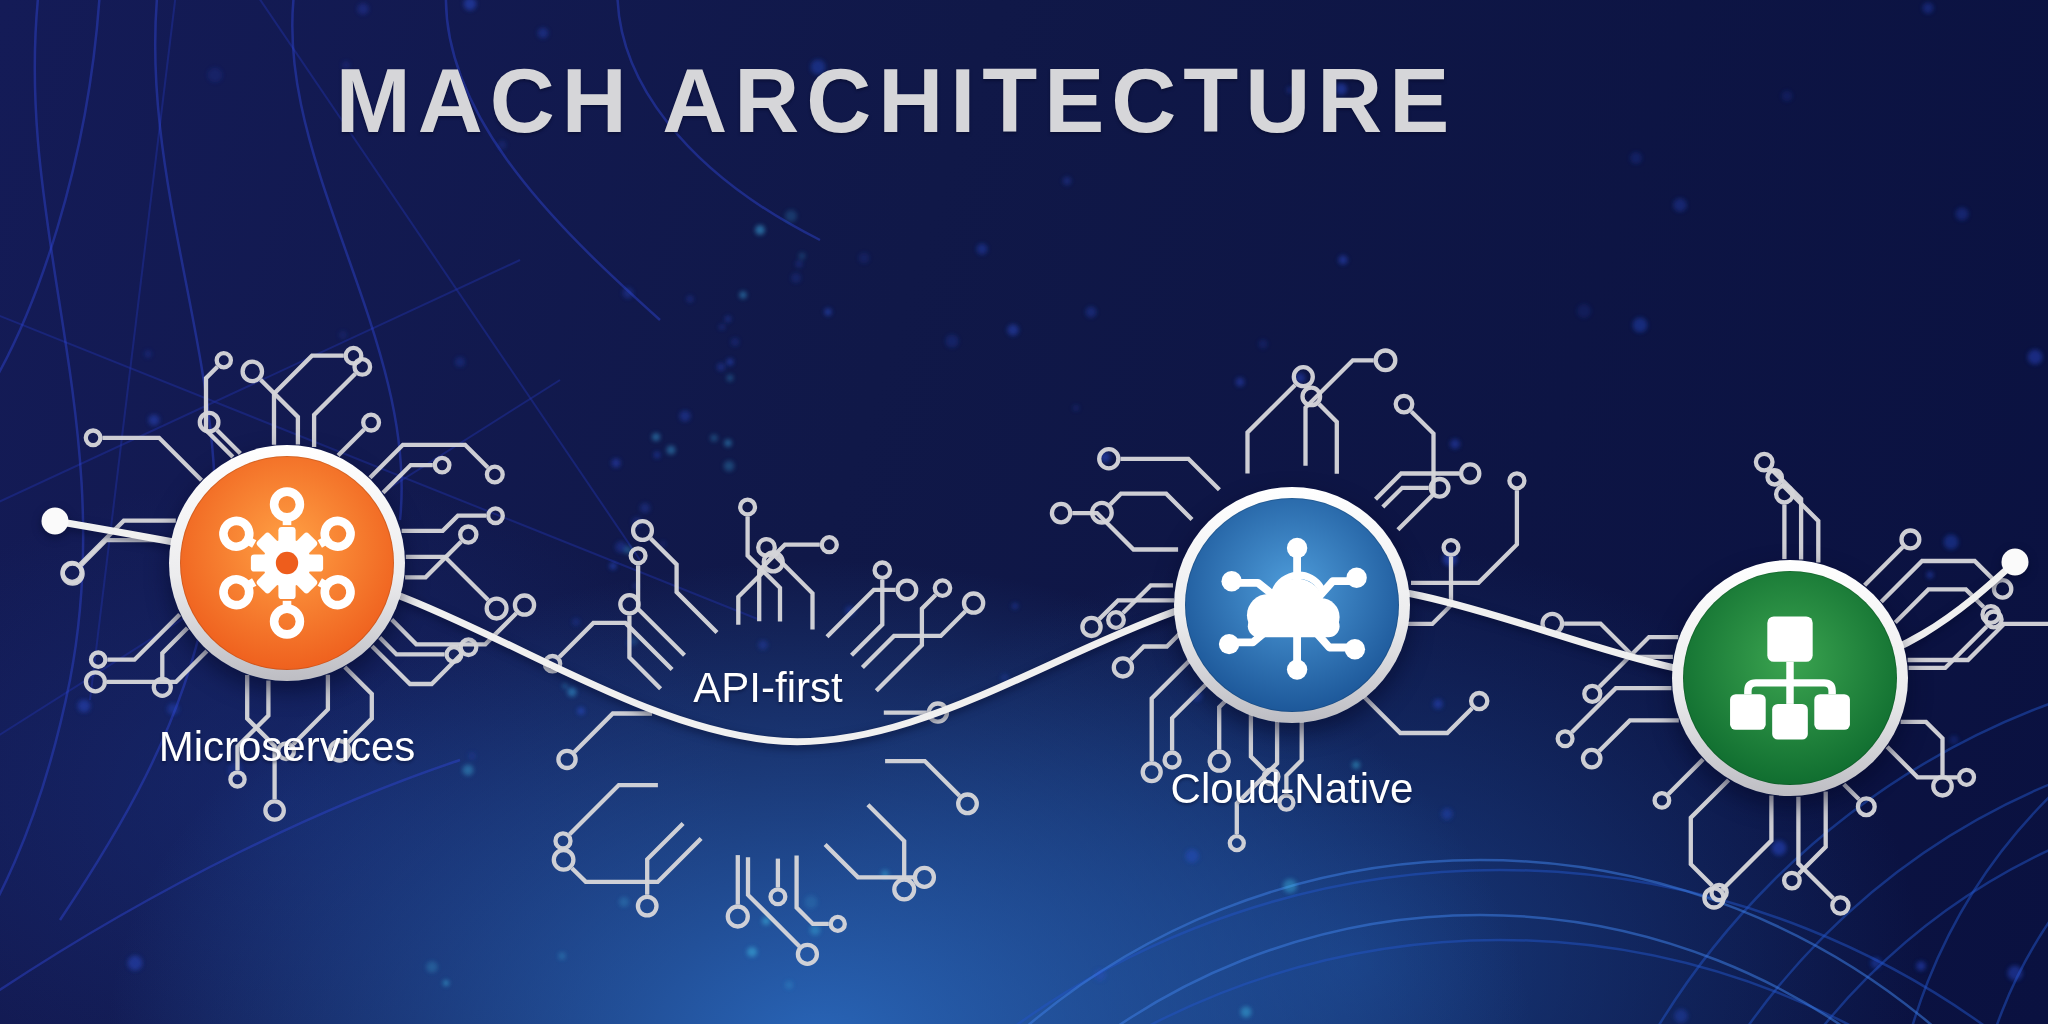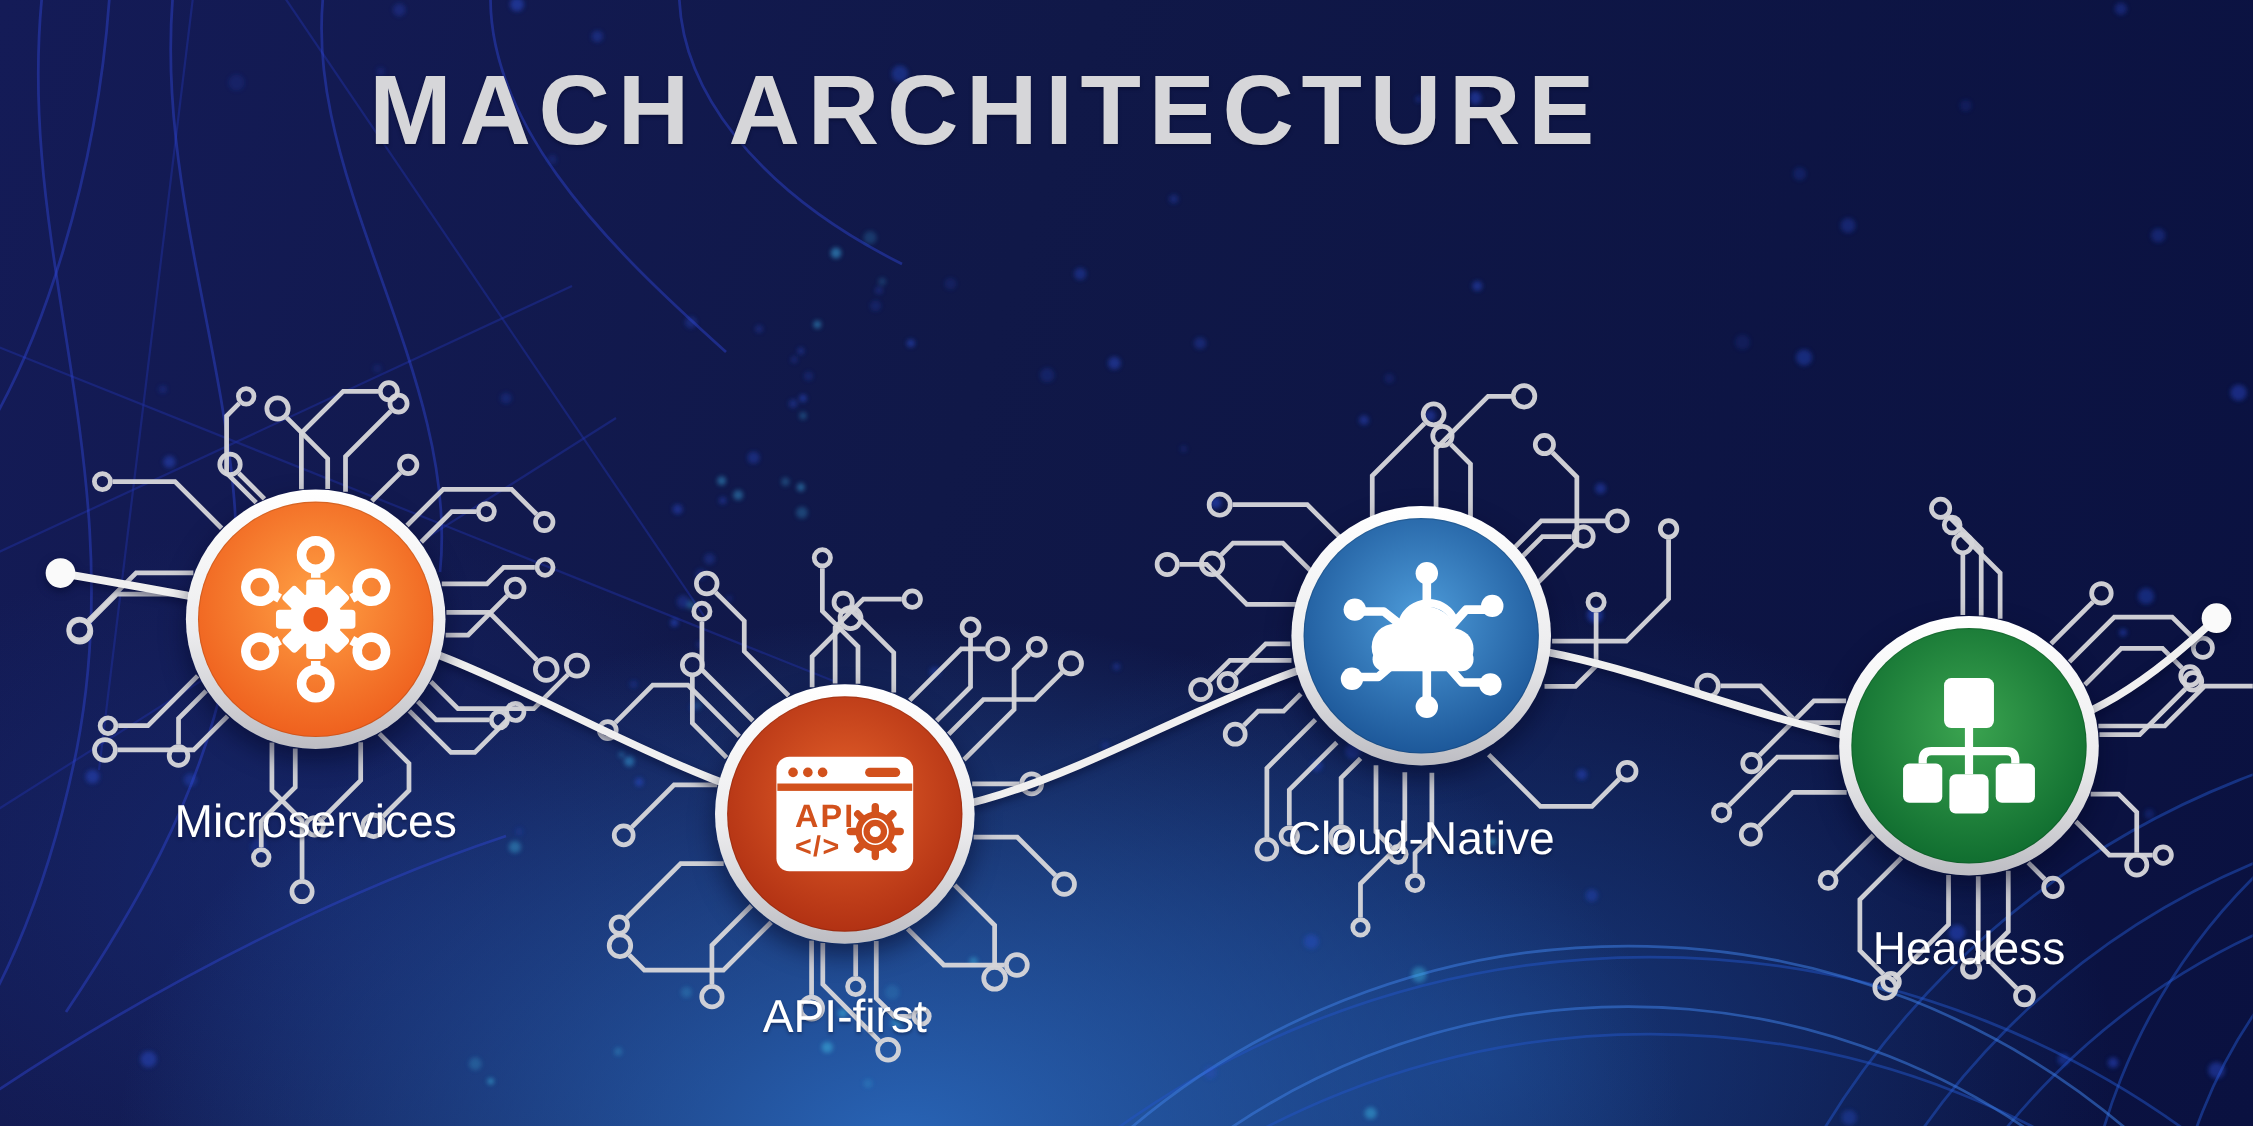--- a/index.html
+++ b/index.html
@@ -439,45 +439,24 @@
                 <circle cy="-34" r="7.5"></circle>
               </g>
           </g>
         </svg>
       </div>
     </div>
     <div class="node-label">Microservices</div>
   </div>
 
   <div class="node" style="left: 618px; top: 622px; --c1: #e4602a; --c2: #af2f12; --accent: #d2511c;">
-    <div class="ring">
-      <div class="node-circle">
-        <svg class="icon" width="168" height="168" viewBox="0 0 100 100">
-          <rect x="13" y="19" width="74" height="62" rx="7" fill="#ffffff"></rect>
-          <g fill="var(--accent)">
-            <circle cx="22" cy="27.5" r="2.6"></circle>
-            <circle cx="30" cy="27.5" r="2.6"></circle>
-            <circle cx="38" cy="27.5" r="2.6"></circle>
-            <rect x="61" y="25" width="19" height="5" rx="2.5"></rect>
-            <rect x="13.5" y="33.5" width="73" height="4"></rect>
-          </g>
-          <text class="api-line1" x="23" y="57">API</text>
-          <text class="api-line2" x="23" y="73">&lt;/&gt;</text>
-          <g stroke="var(--accent)" fill="none" stroke-width="3.4" stroke-linecap="round" transform="translate(66.5,59.5)">
-            <circle r="4.7"></circle>
-            <circle r="9"></circle>
-            <path stroke-width="4" d="M0,-9.5V-13.5 M6.7,-6.7L9.5,-9.5 M9.5,0H13.5 M6.7,6.7L9.5,9.5 M0,9.5V13.5 M-6.7,6.7L-9.5,9.5 M-9.5,0H-13.5 M-6.7,-6.7L-9.5,-9.5"></path>
-          </g>
-        </svg>
-      </div>
-    </div>
     <div class="node-label">API-first</div>
   </div>
 
-  <div class="node" style="left: 1142px; top: 460px; justify-content: space-between; --c1: #4e9cda; --c2: #1a5496; --accent: #2f7fc4;">
+  <div class="node" style="left: 1142px; top: 487px; justify-content: space-between; --c1: #4e9cda; --c2: #1a5496; --accent: #2f7fc4;">
     <div class="ring">
       <div class="node-circle">
         <svg class="icon" width="170" height="170" viewBox="0 0 100 100">
           <g stroke="#ffffff" stroke-width="4.6" fill="none" stroke-linejoin="round" stroke-linecap="round">
             <path d="M53,40 V20"></path>
             <path d="M40,45 L30,37 H18"></path>
             <path d="M66,45 L74,36 H85"></path>
             <path d="M34,66 L27,72 H16"></path>
             <path d="M53,69 V85"></path>
             <path d="M64,66 L72,75 H84"></path>
@@ -511,16 +490,15 @@
           </g>
           <g fill="#ffffff">
             <rect x="36" y="12" width="28" height="28" rx="4"></rect>
             <rect x="13" y="60" width="22" height="22" rx="3.5"></rect>
             <rect x="65" y="60" width="22" height="22" rx="3.5"></rect>
             <rect x="39" y="66" width="22" height="22" rx="3.5"></rect>
           </g>
         </svg>
       </div>
     </div>
-    <div class="node-label">Headless</div>
   </div>
 
 </div>
 
 </body></html>

